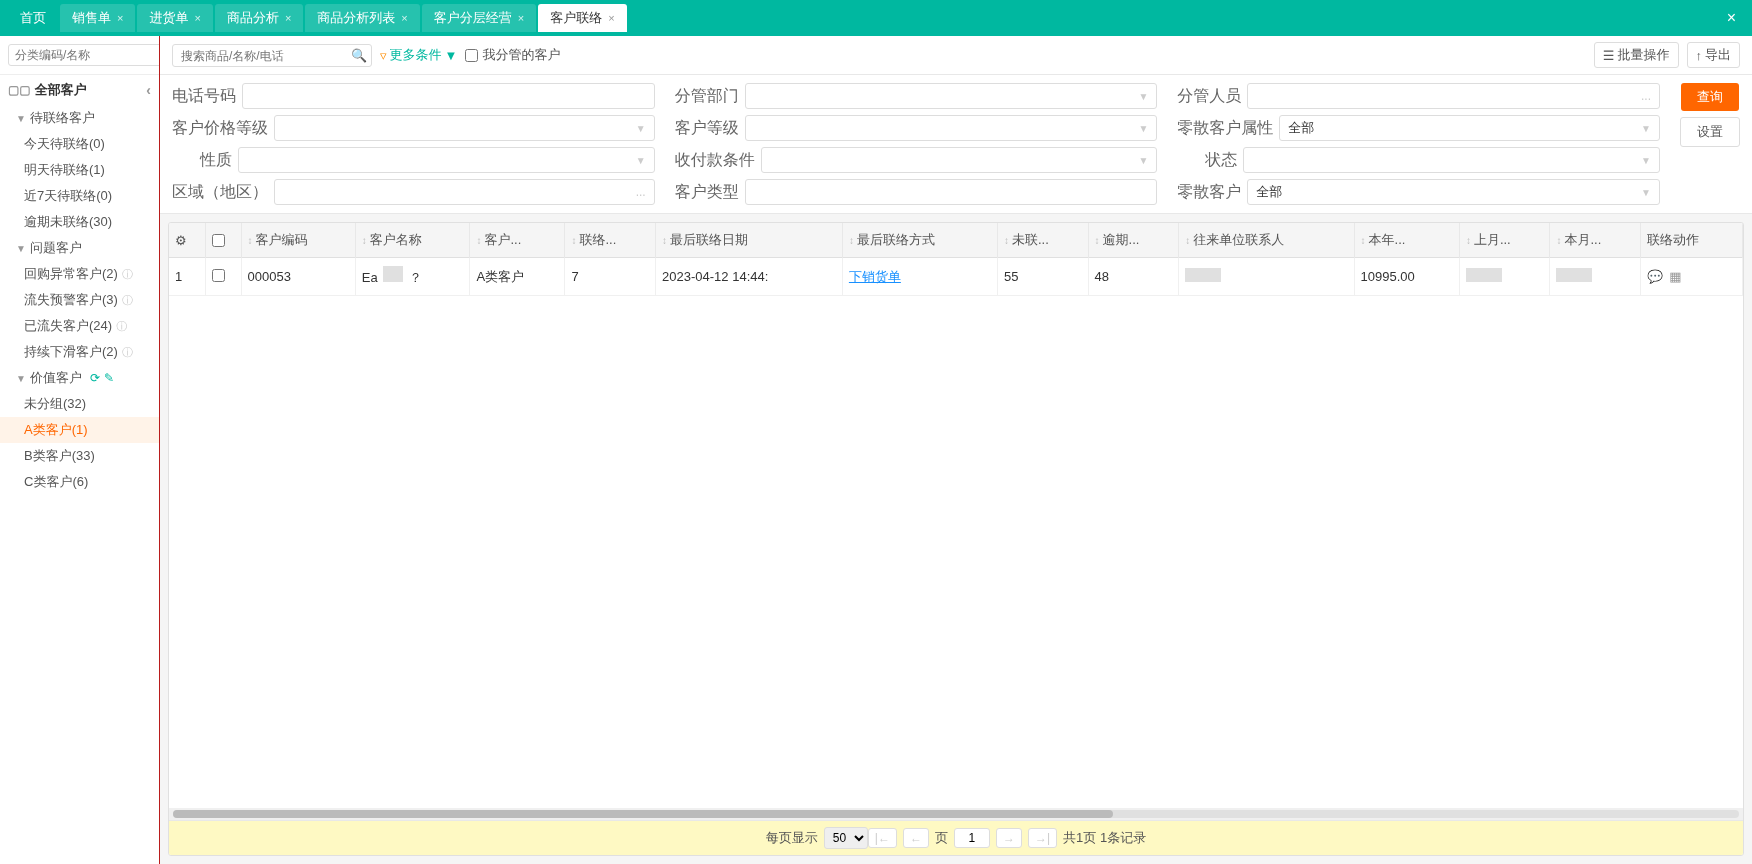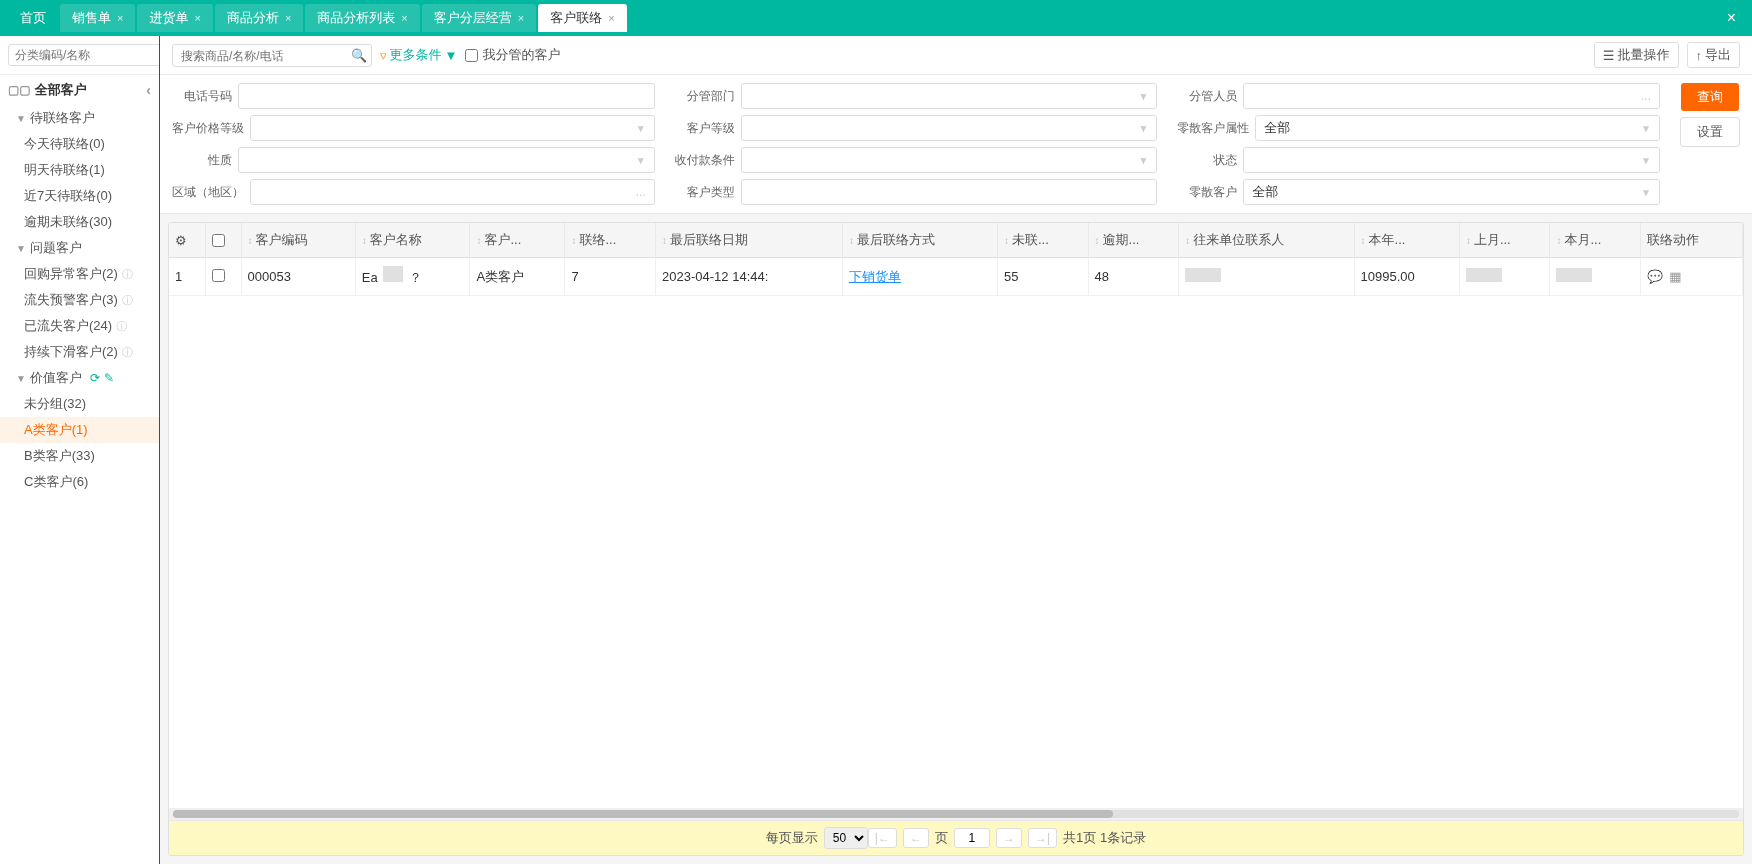--- a/index.html
+++ b/index.html
@@ -179,21 +179,21 @@
     }
     .adv-filter-row:last-child { margin-bottom: 0; }
     .filter-field {
       display: flex;
       align-items: center;
       flex: 1;
       gap: 6px;
     }
     .filter-field label {
       color: #666;
-      font-size: 12px;
+      font-size: 16px;
       white-space: nowrap;
       min-width: 60px;
       text-align: right;
     }
     .filter-field .field-input {
       flex: 1;
       display: flex;
       align-items: center;
       border: 1px solid #ddd;
       border-radius: 3px;

